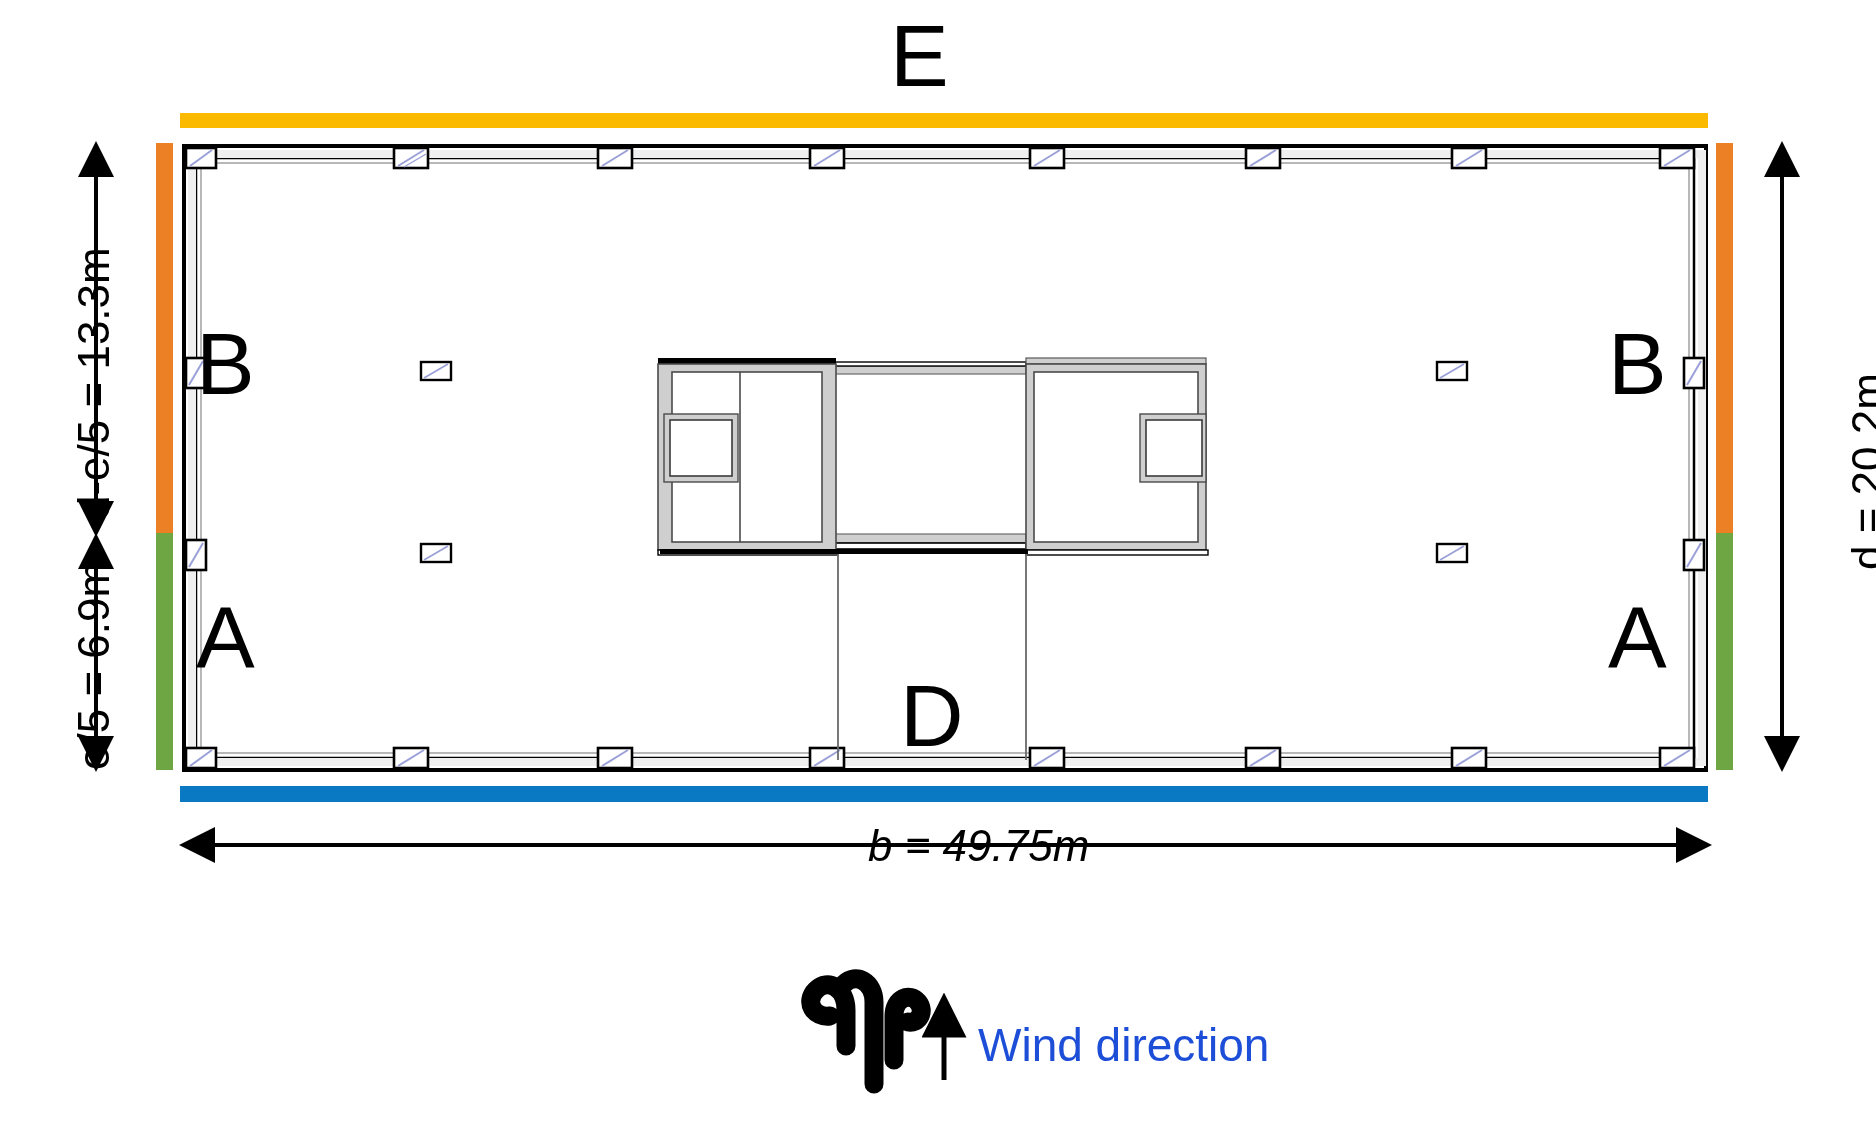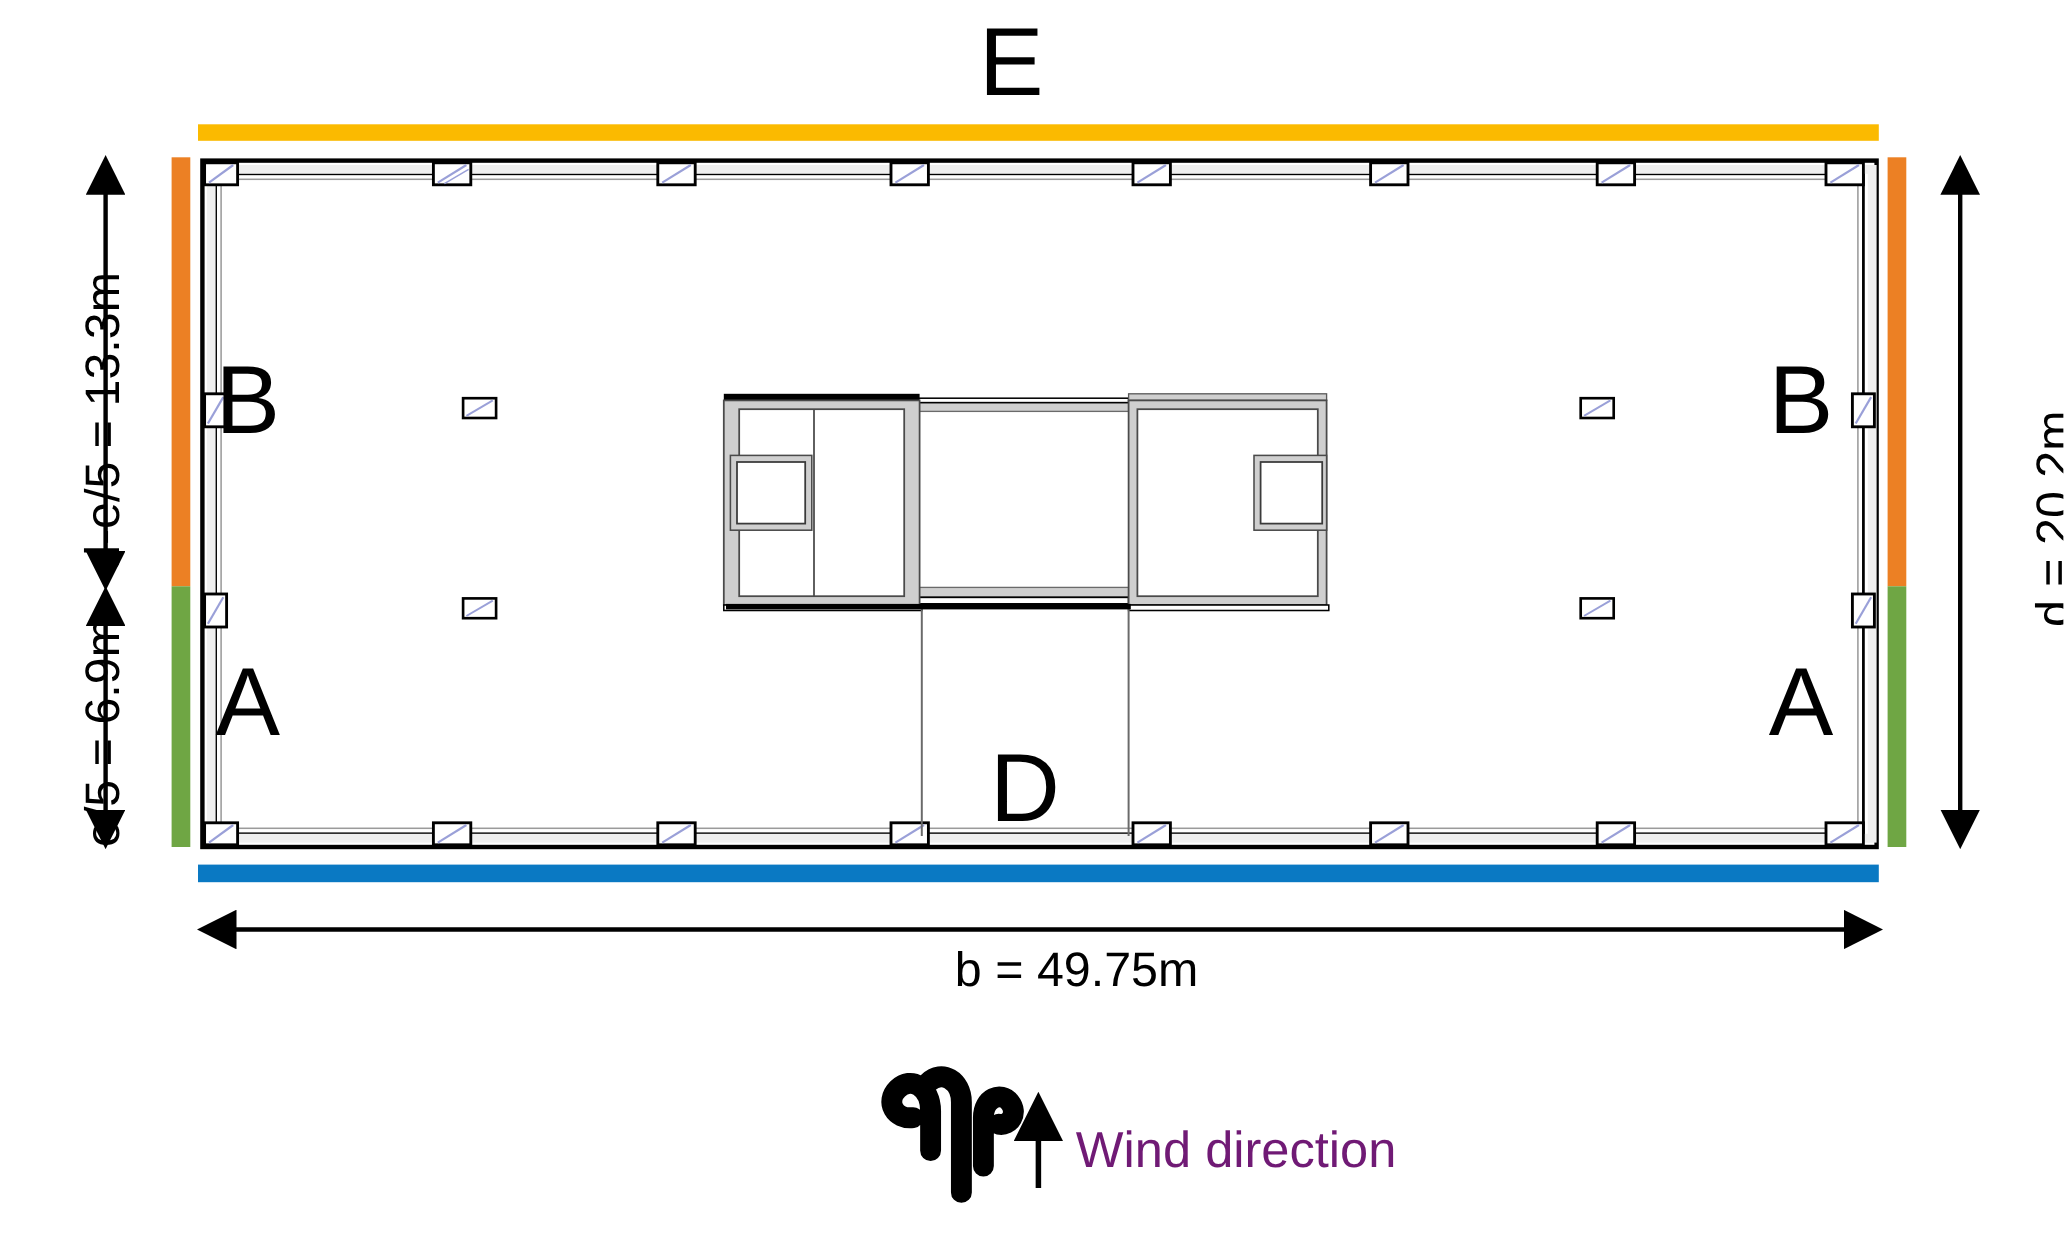--- a/index.html
+++ b/index.html
@@ -42,21 +42,21 @@
   .rot-left{
     transform-origin:0 0;
     transform:rotate(-90deg);
   }
 
   .wind-label{
     position:absolute;
     font-size:46px;
     line-height:1;
     white-space:nowrap;
-    color:#701a75;
+    color:#1d4ed8;
   }
 
   svg{display:block;overflow:visible;}
   .svg-layer{position:absolute;left:0;top:0;width:1876px;height:1145px;pointer-events:none;}
 </style>
 </head>
 <body>
 
 <div id="stage">
 
@@ -285,17 +285,17 @@
   <div class="zone-letter" style="left:1608px;top:594px;">A</div>
 
   <div class="zone-letter" style="left:900px;top:672px;">D</div>
 
   <div class="dim-text rot-left" style="left:72px;top:520px;">d-e/5 = 13.3m</div>
 
   <div class="dim-text rot-left" style="left:72px;top:770px;">e/5 = 6.9m</div>
 
   <div class="dim-text rot-left" style="left:1846px;top:570px;">d = 20.2m</div>
 
-  <div class="dim-text" style="left:868px;top:860px;">b = 49.75m</div>
+  <div class="dim-text" style="left:868px;top:824px;font-style:italic;">b = 49.75m</div>
 
   <div class="wind-label" style="left:978px;top:1022px;">Wind direction</div>
 
 </div>
 
 </body></html>

